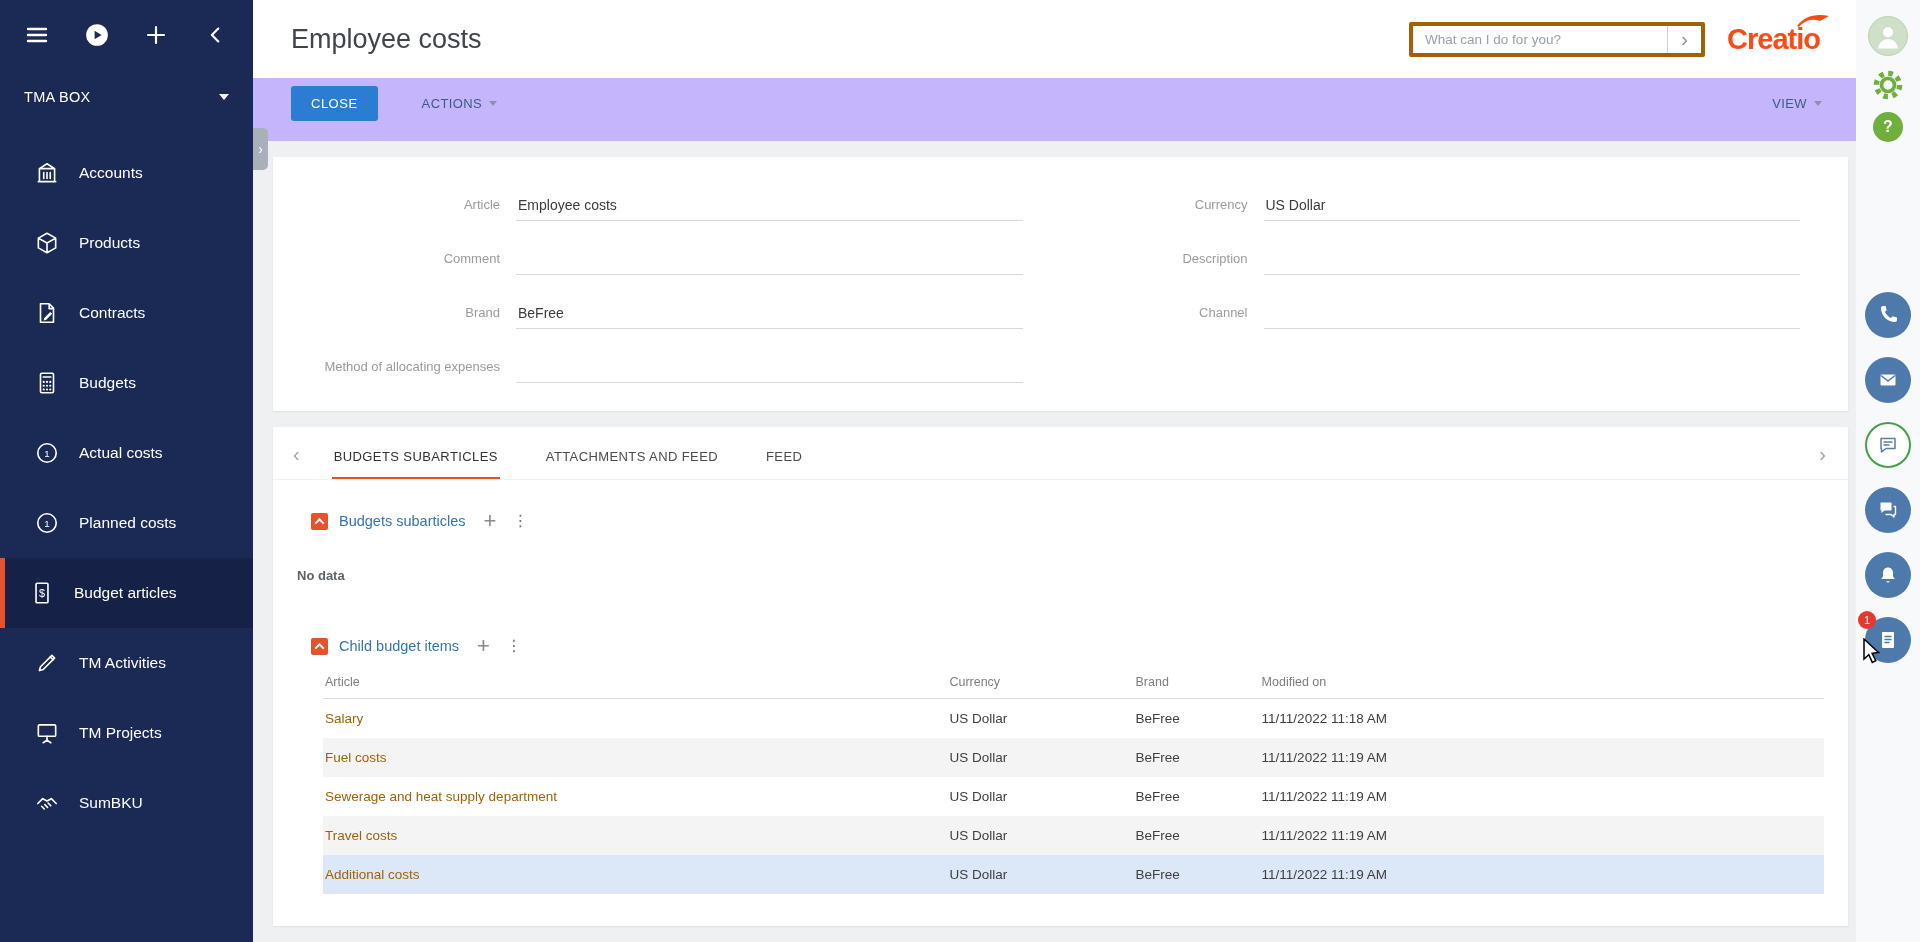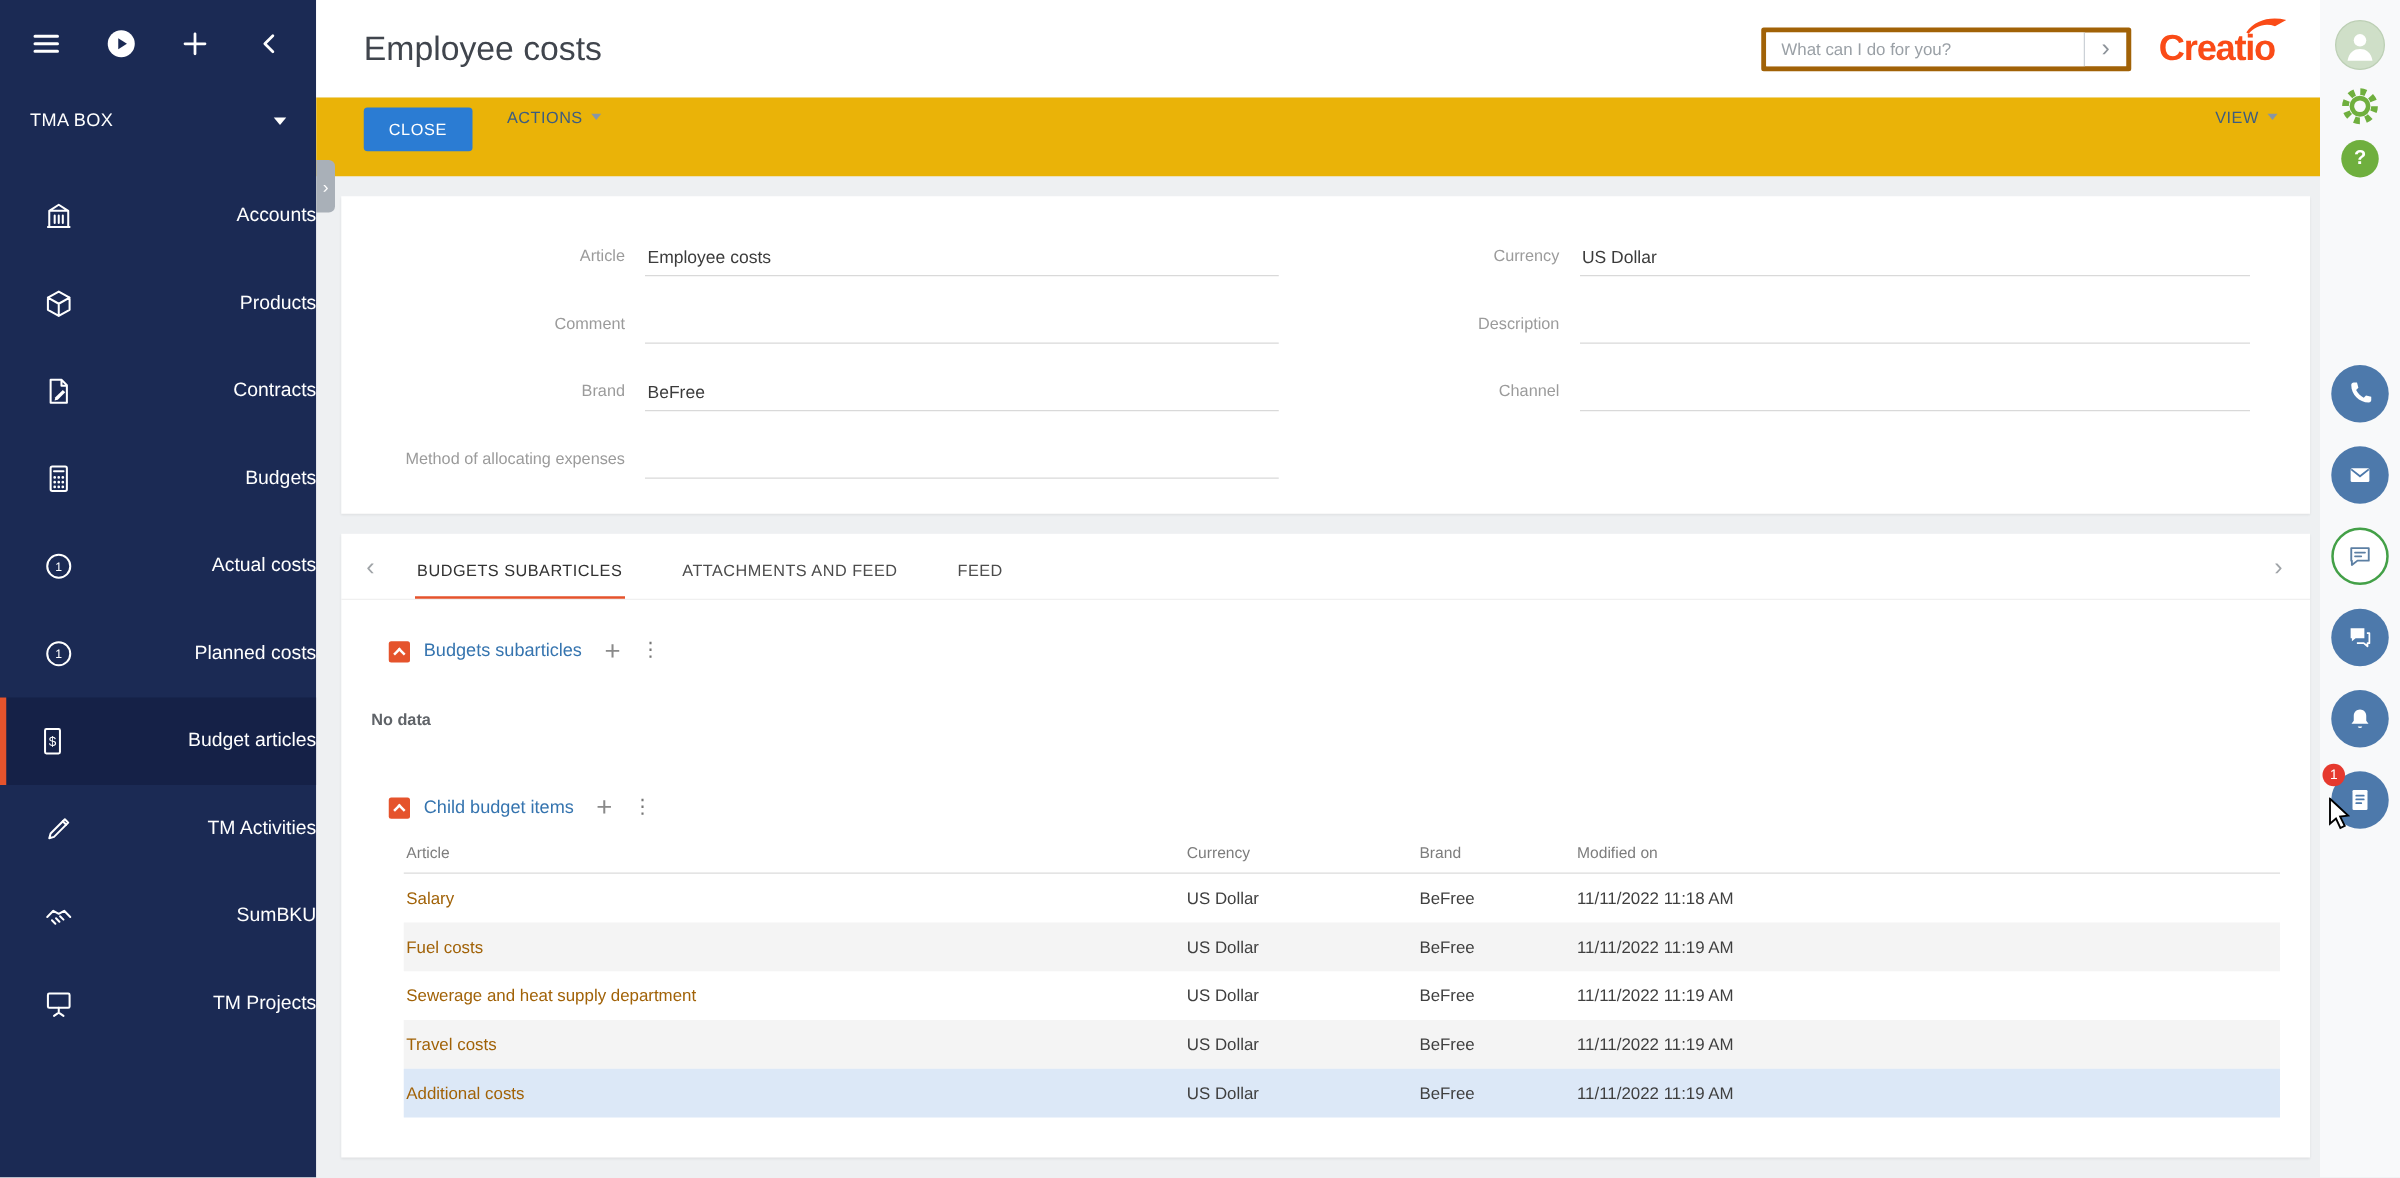--- a/index.html
+++ b/index.html
@@ -7,37 +7,37 @@
   body { font-family: "Liberation Sans", "DejaVu Sans", sans-serif; background: #eef0f2; }
   .app { display: flex; width: 1920px; height: 942px; }
 
   
   .sidebar { width: 253px; min-width: 253px; background: #1b2a54; color: #fff; display: flex; flex-direction: column; }
   .sb-top { height: 70px; display: flex; align-items: center; justify-content: space-between; padding: 0 22px; }
   .sb-top .tbtn { width: 30px; height: 30px; display: flex; align-items: center; justify-content: center; cursor: pointer; }
   .workspace { height: 54px; display: flex; align-items: center; justify-content: space-between; padding: 0 24px; font-size: 14.5px; letter-spacing: .3px; cursor: pointer; }
   .caret-down { width: 0; height: 0; border-left: 5px solid transparent; border-right: 5px solid transparent; border-top: 6px solid #fff; }
   .menu { margin-top: 14px; display: flex; flex-direction: column; }
-  .mitem { height: 70px; display: flex; align-items: center; padding-left: 28px; font-size: 15.5px; cursor: pointer; border-left: 5px solid transparent; justify-content: space-between; }
+  .mitem { height: 70px; display: flex; align-items: center; gap: 18px; padding-left: 28px; font-size: 15.5px; cursor: pointer; border-left: 5px solid transparent; }
   .mitem .micon { width: 28px; height: 28px; display: flex; align-items: center; justify-content: center; flex: none; }
   .mitem.active { background: #152147; border-left: 5px solid #e5532c; padding-left: 23px; }
   .micon svg { stroke: #fff; fill: none; stroke-width: 1.5; stroke-linecap: round; stroke-linejoin: round; }
 
   
   .main { flex: 1; min-width: 0; display: flex; flex-direction: column; position: relative; background: #eef0f2; }
   .topbar { height: 78px; background: #fff; display: flex; align-items: center; padding: 0 30px 0 38px; }
   .page-title { font-size: 27px; font-weight: 400; color: #40454d; flex: 1; }
   .search { width: 296px; height: 35px; border: 4px solid #a16207; border-radius: 2px; display: flex; align-items: stretch; background: #fff; margin-right: 22px; }
   .search input { flex: 1; border: none; outline: none; padding: 0 12px; font-size: 13.5px; font-family: inherit; color: #333; }
   .search input::placeholder { color: #9aa0a6; }
   .search .go { width: 34px; border-left: 1px solid #ccd1d7; display: flex; align-items: center; justify-content: center; color: #8d939a; font-size: 20px; cursor: pointer; }
   .logo { position: relative; font-size: 29px; font-weight: bold; letter-spacing: -1px; color: #fa4b17; padding-right: 6px; }
   .logo .swoosh { position: absolute; right: -4px; top: -10px; }
 
-  .btnrow { background: #eab308; display: flex; align-items: flex-start; gap: 28px; padding: 8px 34px 20px 38px; }
+  .btnrow { background: #c4b5fd; display: flex; align-items: center; gap: 44px; padding: 8px 34px 20px 38px; }
   .btn-primary { background: #2b7cd3; color: #fff; border: none; border-radius: 3px; font-size: 13px; letter-spacing: .5px; padding: 10px 20px; font-family: inherit; cursor: pointer; }
   .btn-flat { background: none; border: none; font-size: 13px; letter-spacing: .4px; color: #3c5c80; display: flex; align-items: center; gap: 7px; cursor: pointer; font-family: inherit; }
   .caret-sm { width: 0; height: 0; border-left: 4.5px solid transparent; border-right: 4.5px solid transparent; border-top: 5.5px solid #8796a5; }
   .spacer { flex: 1; }
 
   .collapse-tab { position: absolute; left: 0; top: 128px; width: 15px; height: 42px; background: #a9b0b8; border-radius: 0 5px 5px 0; color: #fff; display: flex; align-items: center; justify-content: center; font-size: 14px; cursor: pointer; z-index: 5; }
 
   .card { background: #fff; box-shadow: 0 1px 2px rgba(0,0,0,.07); }
   .form-card { margin: 16px 8px 0 20px; padding: 24px 48px 28px 28px; display: flex; }
   .form-col { flex: 1; display: flex; flex-direction: column; gap: 14px; }
@@ -189,33 +189,33 @@
           <svg width="26" height="26" viewBox="0 0 24 24">
               <path d="M5 19l1-3.5L16.5 5 19 7.5 8.5 18z"></path>
               <path d="M15 6.5l2.5 2.5"></path>
             </svg>
         </span>
         <span>TM Activities</span>
       </div>
       <div class="mitem">
         <span class="micon">
           <svg width="26" height="26" viewBox="0 0 24 24">
-              <path d="M3.5 12.5l4.5-4.5 4 2.2 4-2.2 4.5 4.5M7 15l2.5 2.5M10 13.5l2.5 2.5M13 12l2.5 2.5"></path>
-            </svg>
-        </span>
-        <span>SumBKU</span>
-      </div>
-      <div class="mitem">
-        <span class="micon">
-          <svg width="26" height="26" viewBox="0 0 24 24">
               <rect x="4" y="4.5" width="16" height="10.5" rx="1"></rect>
               <path d="M12 15v3.5M8.5 21l3.5-2.5 3.5 2.5"></path>
             </svg>
         </span>
         <span>TM Projects</span>
+      </div>
+      <div class="mitem">
+        <span class="micon">
+          <svg width="26" height="26" viewBox="0 0 24 24">
+              <path d="M3.5 12.5l4.5-4.5 4 2.2 4-2.2 4.5 4.5M7 15l2.5 2.5M10 13.5l2.5 2.5M13 12l2.5 2.5"></path>
+            </svg>
+        </span>
+        <span>SumBKU</span>
       </div>
     </nav>
   </aside>
 
   <main class="main">
     <div class="collapse-tab">
       <span>›</span>
     </div>
 
     <div class="topbar">

